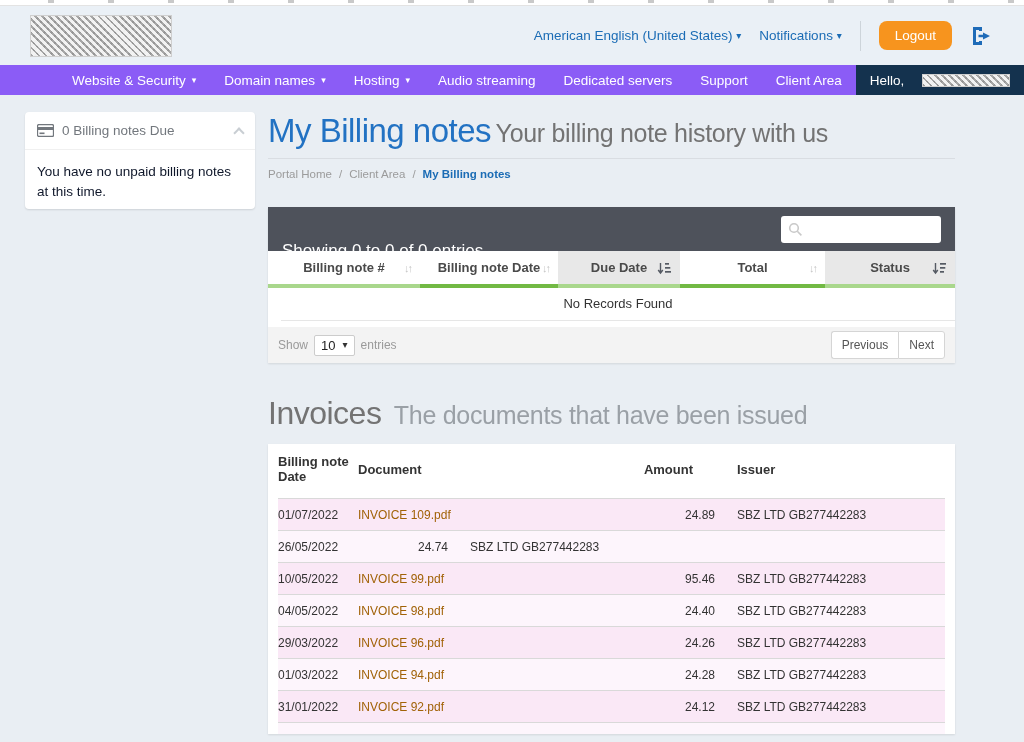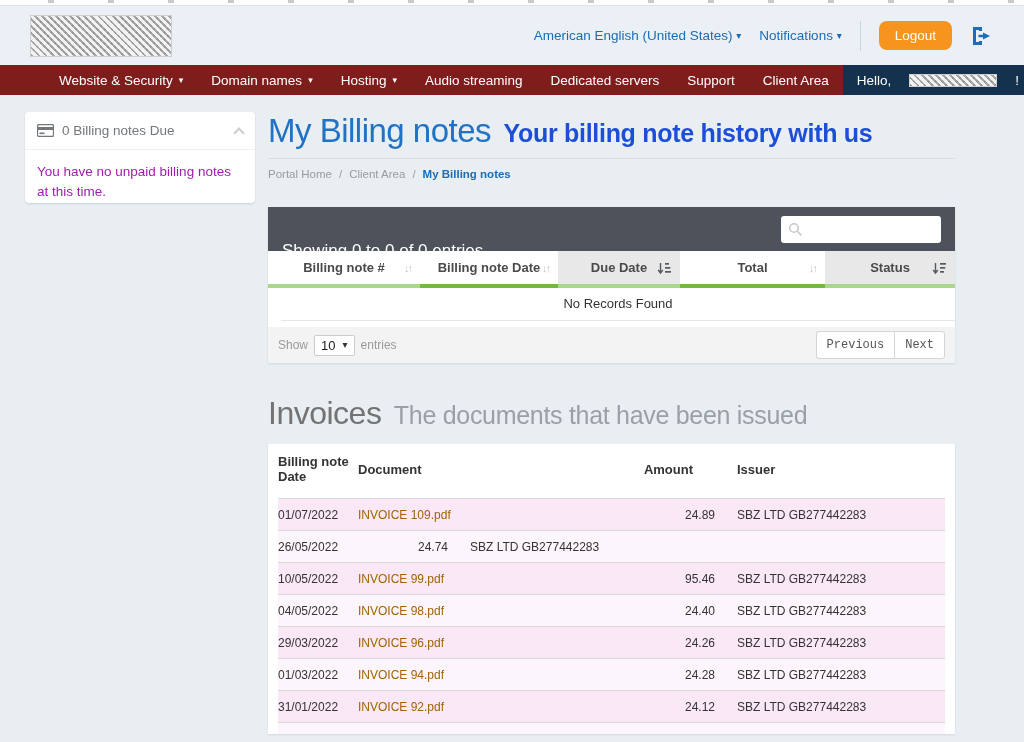--- a/index.html
+++ b/index.html
@@ -20,45 +20,45 @@
     border:1px solid #cfcfcf; }
   .topbar-right { margin-left:auto; display:flex; align-items:center; gap:18px; }
   .top-link { color:#1b6cb5; font-size:13.5px; cursor:pointer; white-space:nowrap; }
   .caret { font-size:10px; position:relative; top:-1px; }
   .top-divider { width:1px; height:30px; background:#cdd4da; }
   .logout-btn { background:#f7941e; color:#fff; border:none; border-radius:8px;
     font-size:13.5px; padding:7px 16px; cursor:pointer; font-family:inherit; }
   .signout { width:24px; height:24px; cursor:pointer; display:flex; align-items:center; }
 
   
-  .nav { height:30px; background:#7f1d1d; display:flex; align-items:stretch; padding-left:45px; }
+  .nav { height:30px; background:#8b5cf6; display:flex; align-items:stretch; padding-left:58px; }
   .nav-item { color:#fff; font-size:13.5px; display:flex; align-items:center; gap:6px;
     padding:0 14px; cursor:pointer; white-space:nowrap; }
   .nav-caret { font-size:9px; color:#fff; }
   .hello-box { margin-left:auto; margin-right:69px; background:#14324e; color:#fff;
     display:flex; align-items:center; gap:18px; padding:0 14px; font-size:13.5px; cursor:pointer; }
   .hello-redact { width:88px; height:13px; display:inline-block; }
 
   
   .page { display:flex; padding:17px 0 0 25px; }
   .sidebar { width:230px; flex:0 0 230px; }
   .main { width:687px; flex:0 0 687px; margin-left:13px; }
 
   
   .side-card { background:#fff; border-radius:4px; box-shadow:0 1px 2px rgba(0,0,0,.12); overflow:hidden; }
   .side-card-header { display:flex; align-items:center; gap:8px; padding:11px 12px;
     color:#72777d; font-size:13.5px; border-bottom:1px solid #f0f0f0; cursor:pointer; }
   .chevron-up { width:8px; height:8px; border-left:2px solid #c9ced3; border-top:2px solid #c9ced3;
     transform:rotate(45deg); margin-left:auto; margin-top:4px; }
-  .side-card-body { padding:12px 12px 2px; color:#a21caf; font-size:13.5px; line-height:1.45; }
+  .side-card-body { padding:12px 12px 8px; color:#0f172a; font-size:13.5px; line-height:1.45; }
 
   
   .title-block { border-bottom:1px solid #d9dde2; padding-bottom:8px; }
   .page-title { color:#2272c3; font-size:33px; font-weight:400; display:inline; letter-spacing:-.5px; }
-  .page-subtitle { color:#1d4ed8; font-size:25px; font-weight:700; display:inline; margin-left:8px; letter-spacing:-.3px; }
+  .page-subtitle { color:#737373; font-size:25px; font-weight:400; display:inline; letter-spacing:-.3px; }
   .breadcrumb { margin-top:9px; font-size:11.5px; color:#9b9b9b; display:flex; gap:7px; align-items:center; }
   .crumb-link { color:#9b9b9b; cursor:pointer; }
   .crumb-active { color:#1b6cb5; font-weight:bold; }
 
   
   .bn-card { margin-top:27px; background:#fff; box-shadow:0 1px 2px rgba(0,0,0,.1); }
   .bn-toolbar { background:#4e525b; height:44px; display:flex; align-items:center; padding:0 14px; }
   .bn-showing { color:#fff; font-size:17px;margin-top:43px; }
   .bn-search { margin-left:auto; position:relative; }
   .bn-search input { width:160px; height:27px; border:none; border-radius:3px; background:#fff;
@@ -76,21 +76,21 @@
   .bn-th.c3 { width:145px; background:#fff;    border-bottom:4px solid #72b944; }
   .bn-th.c4 { width:130px; background:#e8e8e8; border-bottom:4px solid #a9d78c; }
   .bn-empty { text-align:center; font-size:13px; color:#333; padding:8px 0 9px; border-bottom:1px solid #e6e6e6;margin-left:13px; }
   .bn-footer { margin-top:6px; background:#f3f3f3; height:36px; display:flex; align-items:center; padding:0 10px; }
   .bn-show { color:#9a9a9a; font-size:12px; display:flex; align-items:center; gap:6px; }
   .entries-select { background:#fff; border:1px solid #ccc; border-radius:2px; height:21px;
     display:flex; align-items:center; gap:7px; padding:0 6px; font-size:13px; color:#222; cursor:pointer; }
   .entries-select .caret { color:#333; }
   .pager { margin-left:auto; display:flex; }
   .pager button { background:#fff; border:1px solid #d5d5d5; color:#555; font-size:12px;
-    padding:6px 10px; cursor:pointer; font-family:Liberation Mono, monospace; }
+    padding:6px 10px; cursor:pointer; font-family:Liberation Sans, sans-serif; }
   .pager button:first-child { border-radius:3px 0 0 3px; border-right:none; }
   .pager button:last-child { border-radius:0 3px 3px 0; }
 
   
   .inv-title-block { margin-top:32px; }
   .inv-title { color:#737373; font-size:32px; font-weight:400; display:inline; letter-spacing:-.5px; }
   .inv-subtitle { color:#9aa0a6; font-size:25px; display:inline; margin-left:8px; letter-spacing:-.3px; }
   .inv-card { margin-top:12px; background:#fff; box-shadow:0 1px 2px rgba(0,0,0,.1); padding:0 10px; }
   .inv-row, .inv-head { display:flex; align-items:center; }
   .inv-head { padding:10px 0 14px; font-size:13px; color:#333; font-weight:bold; }

